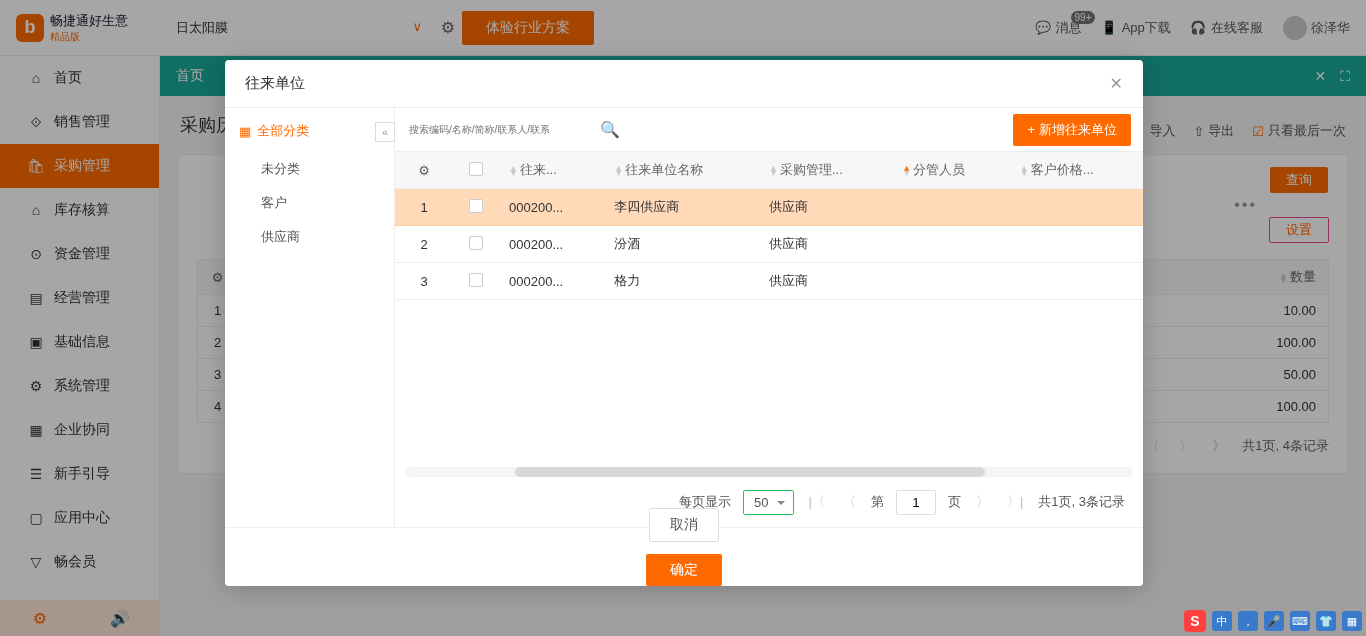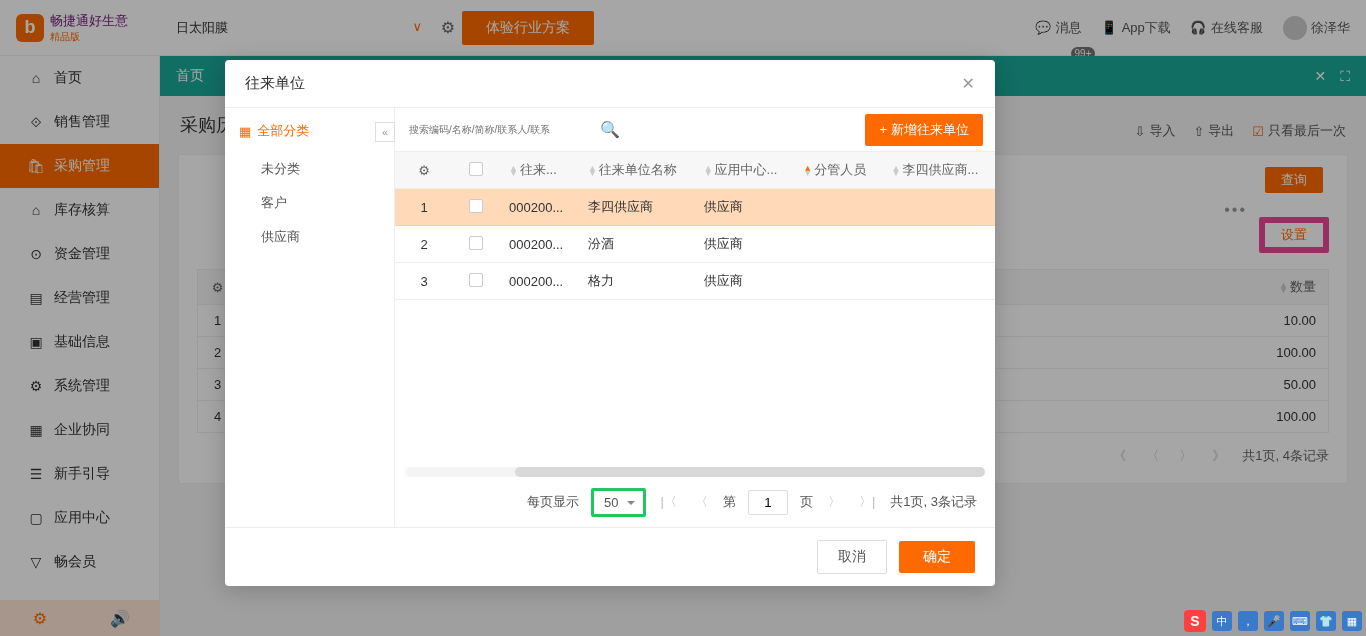--- a/index.html
+++ b/index.html
@@ -2,29 +2,29 @@
 <html><head>
 <meta charset="utf-8">
 <style>
 * { margin: 0; padding: 0; box-sizing: border-box; font-family: "Microsoft YaHei", Arial, sans-serif; }
 body { width: 1366px; height: 636px; overflow: hidden; background: #f5f5f5; position: relative; }
 
 
 .top-header { height: 56px; background: #fff; border-bottom: 1px solid #eee; display: flex; align-items: center; padding: 0 16px; }
 .logo-area { display: flex; align-items: center; gap: 6px; width: 148px; }
 .logo-box { width: 28px; height: 28px; background: #ff6a00; border-radius: 6px; display: flex; align-items: center; justify-content: center; color: #fff; font-size: 18px; font-weight: bold; }
-.logo-text-cn { font-size: 13px; color: #701a75; font-weight: 500; }
+.logo-text-cn { font-size: 13px; color: #0f172a; font-weight: 500; }
 .logo-sub { font-size: 10px; color: #ff6a00; }
 .org-select { display: flex; align-items: flex-start; gap: 12px; padding: 0 12px; color: #333; font-size: 13px; width: 270px; }
 .org-chevron { color: #ff6a00; }
 .gear-btn { width: 28px; height: 28px; display: flex; align-items: center; justify-content: center; color: #666; cursor: pointer; }
 .try-btn { background: #ff6a00; color: #fff; padding: 8px 24px; border-radius: 2px; font-size: 14px; cursor: pointer; }
 .header-right { margin-left: auto; display: flex; align-items: center; gap: 20px; color: #555; font-size: 13px; }
 .hr-item { display: flex; align-items: center; gap: 4px; cursor: pointer; position: relative; }
-.badge99 { background: #737373; color: #fff; font-size: 10px; padding: 1px 4px; border-radius: 8px; position: absolute; top: -8px; right: -14px; margin-top: 36px; }
+.badge99 { background: #737373; color: #fff; font-size: 10px; padding: 1px 4px; border-radius: 8px; position: absolute; top: -8px; right: -14px; }
 .avatar { width: 24px; height: 24px; background: #ccc; border-radius: 50%; }
 
 
 .sidebar { position: absolute; left: 0; top: 56px; width: 160px; bottom: 36px; background: #fff; border-right: 1px solid #eee; overflow-y: auto; }
 .side-item { height: 44px; display: flex; align-items: center; gap: 10px; padding-left: 28px; font-size: 14px; color: #333; cursor: pointer; }
 .side-item.active { background: #ff6a00; color: #fff; }
 .side-ico { width: 16px; height: 16px; display: inline-flex; align-items: center; justify-content: center; }
 
 
 .sidebar-bottom { position: absolute; left: 0; bottom: 0; width: 160px; height: 36px; background: #ffe7d6; display: flex; align-items: center; }
@@ -37,34 +37,34 @@
 .tab-close { cursor: pointer; }
 .page-title-row { padding: 14px 20px 6px; display: flex; align-items: center; }
 .page-title { font-size: 18px; color: #333; }
 .page-actions { margin-left: auto; display: flex; align-items: center; gap: 18px; font-size: 13px; margin-top: 12px; }
 .pa-item { color: #555; cursor: pointer; display: flex; align-items: center; gap: 4px; }
 .pa-check { color: #ff6a00; }
 .content-panel { margin: 8px 18px; background: #fff; border: 1px solid #eee; border-radius: 2px; padding: 12px 18px 18px; }
 .filter-row { display: flex; align-items: center; gap: 12px; }
 .filter-dots { margin-left: auto; color: #999; letter-spacing: 2px; cursor: pointer; }
 .query-btn { background: #ff6a00; color: #fff; padding: 4px 16px; border-radius: 2px; font-size: 13px; cursor: pointer; }
-.setting-btn { border: 6px solid #ec4899; color: #ff6a00; padding: 3px 16px; border-radius: 2px; font-size: 13px; cursor: pointer; margin-top: 6px; margin-left: auto; display: inline-block; }
+.setting-btn { border: 1px solid #ec4899; color: #ff6a00; padding: 3px 16px; border-radius: 2px; font-size: 13px; cursor: pointer; margin-top: 6px; margin-left: auto; display: inline-block; }
 .btn-col { display: flex; flex-direction: column; align-items: center; gap: 18px; }
 
 
 .bg-table { width: 100%; border-collapse: collapse; margin-top: 16px; font-size: 13px; color: #333; }
 .bg-table th, .bg-table td { border: 1px solid #eee; padding: 8px 12px; text-align: right; }
 .bg-table th:first-child, .bg-table td:first-child { width: 40px; text-align: center; }
 .bg-table th { background: #f7f7f7; color: #666; font-weight: normal; }
 .gear-cell { color: #888; }
 .bg-pagination { margin-top: 14px; display: flex; justify-content: flex-end; align-items: center; gap: 14px; font-size: 13px; color: #666; }
 
 
 .modal-overlay { position: absolute; inset: 0; background: rgba(0,0,0,0.35); z-index: 100; }
-.modal { position: absolute; left: 225px; top: 60px; width: 770px; background: #fff; border-radius: 4px; box-shadow: 0 4px 24px rgba(0,0,0,0.2); z-index: 101; display: flex; flex-direction: column; }
+.modal { position: absolute; left: 225px; top: 60px; width: 918px; background: #fff; border-radius: 4px; box-shadow: 0 4px 24px rgba(0,0,0,0.2); z-index: 101; display: flex; flex-direction: column; }
 .modal-header { height: 48px; display: flex; align-items: center; padding: 0 20px; border-bottom: 1px solid #eee; font-size: 15px; color: #333; }
 .modal-close { margin-left: auto; color: #999; cursor: pointer; font-size: 16px; }
 .modal-body { display: flex; height: 420px; border-bottom: 1px solid #eee; }
 .category-panel { width: 170px; border-right: 1px solid #eee; padding: 14px 0 14px 14px; font-size: 13px; position: relative; }
 .collapse-btn { position: absolute; right: -1px; top: 14px; width: 20px; height: 20px; border: 1px solid #ddd; background: #fff; display: flex; align-items: center; justify-content: center; color: #999; cursor: pointer; font-size: 11px; }
 .cat-all { color: #ff6a00; display: flex; align-items: center; gap: 6px; margin-bottom: 12px; cursor: pointer; }
 .cat-item { padding: 8px 0 8px 22px; color: #555; cursor: pointer; }
 .table-panel { flex: 1; display: flex; flex-direction: column; }
 .search-row { height: 44px; display: flex; align-items: center; border-bottom: 1px solid #eee; padding: 0 12px; gap: 8px; }
 .search-input { flex: 0 0 185px; border: none; outline: none; font-size: 10px; padding: 6px 2px; }
@@ -76,25 +76,25 @@
 .sort-ico { color: #ccc; font-size: 9px; display: inline-flex; flex-direction: column; line-height: 5px; margin-right: 2px; vertical-align: middle; }
 .modal-table th:first-child, .modal-table td:first-child { width: 58px; text-align: center; }
 .modal-table th:nth-child(2), .modal-table td:nth-child(2) { width: 46px; text-align: center; }
 .row-selected { background: #ffd9b8 !important; }
 .row-selected td { border-bottom: 1px solid #ffcfa3; }
 .chk { width: 14px; height: 14px; border: 1px solid #ccc; border-radius: 2px; display: inline-block; background: #fff; }
 .table-scroll { flex: 1; overflow: hidden; position: relative; }
 .h-scrollbar { height: 10px; background: #f4f4f4; margin: 0 10px; border-radius: 5px; position: relative; }
 .h-thumb { position: absolute; left: 110px; top: 0; width: 470px; height: 10px; background: #d8d8d8; border-radius: 5px; }
 .modal-pagination { height: 50px; display: flex; align-items: center; justify-content: flex-end; gap: 12px; padding: 16px 18px; font-size: 13px; color: #555; }
-.per-page-select { border: 3px solid #22c55e; padding: 4px 24px 4px 10px; border-radius: 2px; position: relative; cursor: pointer; }
+.per-page-select { border: 1px solid #22c55e; padding: 4px 24px 4px 10px; border-radius: 2px; position: relative; cursor: pointer; }
 .per-page-select::after { content: ""; position: absolute; right: 8px; top: 10px; border: 4px solid transparent; border-top-color: #888; }
 .page-input { width: 40px; border: 1px solid #ddd; text-align: center; padding: 4px 2px; border-radius: 2px; }
 .pg-ico { color: #bbb; cursor: pointer; padding: 0 3px; }
-.modal-footer { height: 58px; display: flex; align-items: center; justify-content: flex-end; gap: 12px; padding: 0 20px; }
+.modal-footer { height: 58px; display: flex; align-items: center; justify-content: flex-end; gap: 12px; padding: 0 20px; flex-direction: column; }
 .btn-cancel { border: 1px solid #ddd; background: #fff; padding: 7px 20px; border-radius: 2px; font-size: 14px; cursor: pointer; color: #555; }
 .btn-confirm { background: #ff6a00; color: #fff; padding: 7px 24px; border-radius: 2px; font-size: 14px; cursor: pointer; }
 
 
 .ime-bar { position: absolute; right: 4px; bottom: 4px; display: flex; align-items: center; gap: 6px; z-index: 200; }
 .ime-s { width: 22px; height: 22px; background: #ff4040; color: #fff; border-radius: 4px; display: flex; align-items: center; justify-content: center; font-weight: bold; font-size: 14px; }
 .ime-ico { width: 20px; height: 20px; background: #3a7acc; color: #fff; border-radius: 3px; display: flex; align-items: center; justify-content: center; font-size: 11px; }
 </style>
 </head>
 <body>
@@ -297,29 +297,29 @@
                     <span>▲</span>
                     <span>▼</span>
                   </span><span>往来...</span></th>
             <th><span class="sort-ico">
                     <span>▲</span>
                     <span>▼</span>
                   </span><span>往来单位名称</span></th>
             <th><span class="sort-ico">
                     <span>▲</span>
                     <span>▼</span>
-                  </span><span>应用中心...</span></th>
+                  </span><span>采购管理...</span></th>
             <th><span class="sort-ico">
                     <span style="color:#ff6a00">▲</span>
                     <span>▼</span>
                   </span><span>分管人员</span></th>
             <th><span class="sort-ico">
                     <span>▲</span>
                     <span>▼</span>
-                  </span><span>李四供应商...</span></th>
+                  </span><span>客户价格...</span></th>
           </tr>
             </thead>
           <tbody id="modal-rows">
               <tr class="row-selected">
                 <td>1</td>
                 <td><span class="chk"></span></td>
                 <td>000200...</td>
                 <td>李四供应商</td>
                 <td>供应商</td>
                 <td></td>

